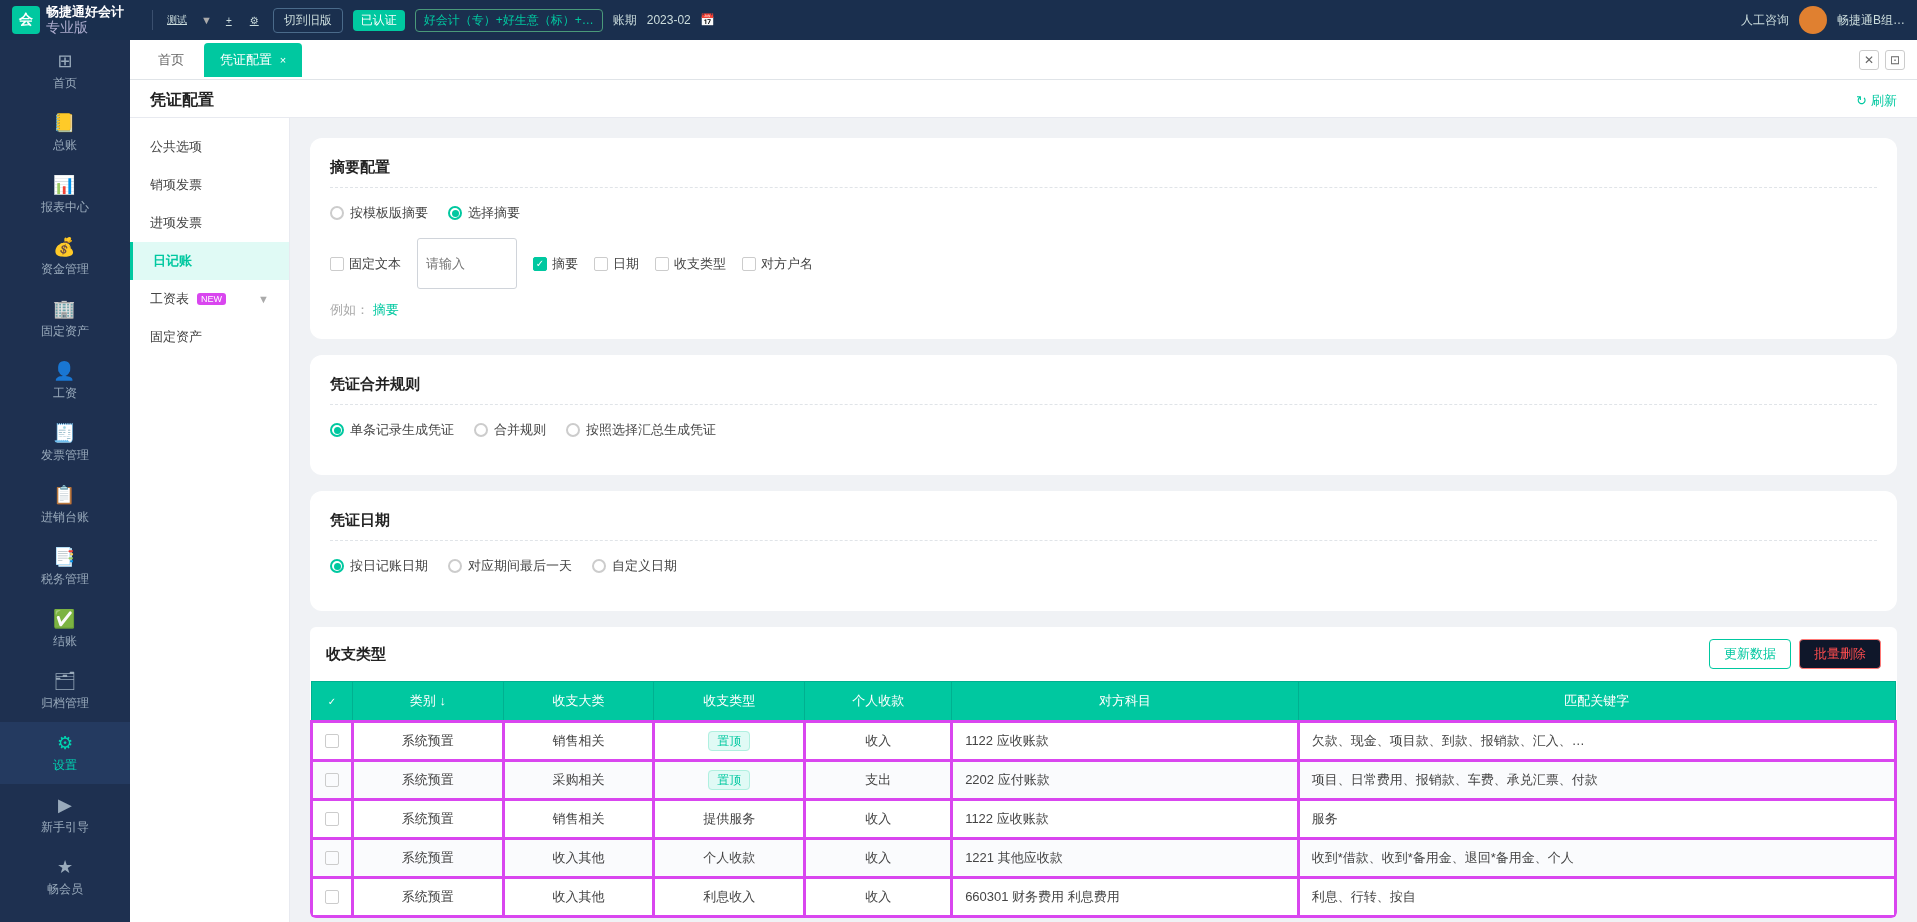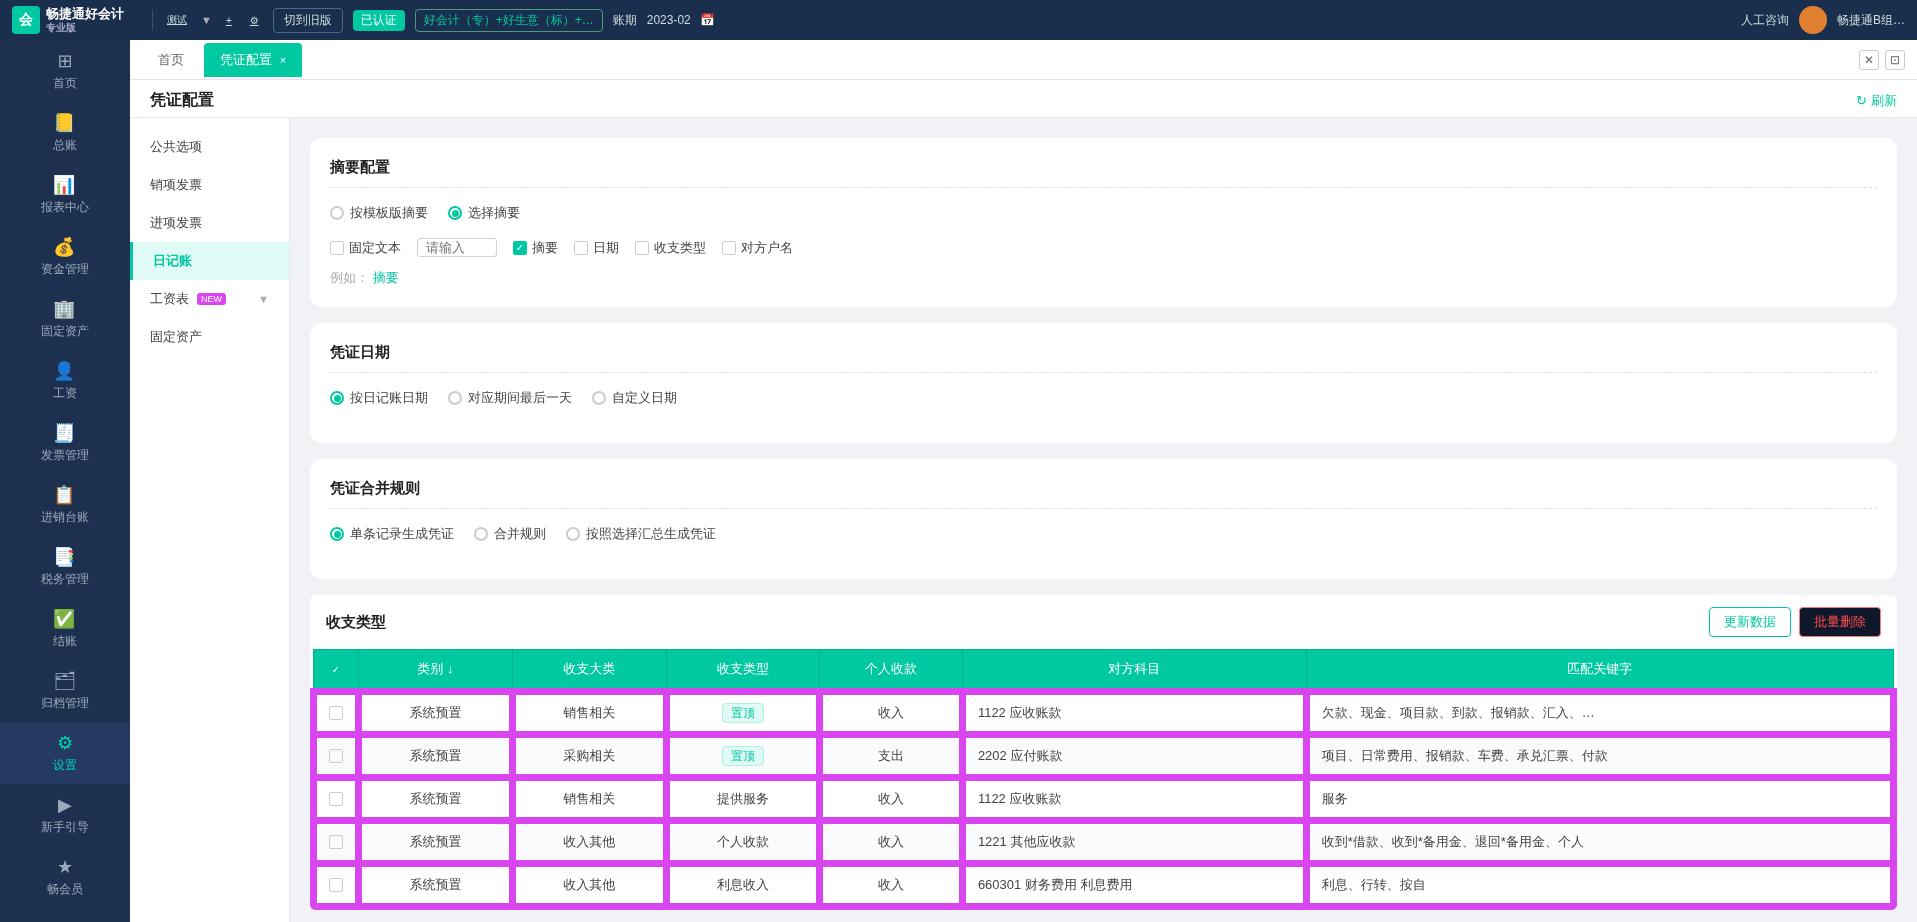--- a/index.html
+++ b/index.html
@@ -3,21 +3,21 @@
   <meta charset="utf-8">
   <style>
     * { box-sizing: border-box; margin: 0; padding: 0; }
     body { font-family: 'Microsoft YaHei', Arial, sans-serif; font-size: 13px; background: #f0f2f5; display: flex; flex-direction: column; height: 922px; overflow: hidden; }
 
     
     .topbar { height: 40px; background: #1a2f4e; display: flex; align-items: center; padding: 0 12px; gap: 10px; flex-shrink: 0; }
     .topbar-logo { display: flex; align-items: center; gap: 6px; color: #fff; font-size: 13px; font-weight: bold; width: 130px; }
     .topbar-logo .logo-icon { width: 28px; height: 28px; background: #00c8a0; border-radius: 4px; display: flex; align-items: center; justify-content: center; color: #fff; font-size: 14px; }
     .topbar-logo .logo-text { line-height: 1.2; }
-    .topbar-logo .logo-text .sub { font-size: 10px; color: #aac; font-weight: bold; }
+    .topbar-logo .logo-text .sub { font-size: 14px; color: #aac; font-weight: normal; }
     .topbar-divider { width: 1px; height: 20px; background: #3a4f6e; }
     .topbar-nav { color: #cdd; font-size: 10px; cursor: pointer; padding: 0 4px; text-decoration: underline; }
     .topbar-dropdown { color: #aaa; font-size: 11px; cursor: pointer; }
     .topbar-btn-outline { border: 1px solid #4a6a8a; border-radius: 4px; color: #cdd; padding: 3px 10px; cursor: pointer; font-size: 12px; }
     .topbar-badge { background: #00c8a0; color: #fff; border-radius: 4px; padding: 2px 8px; font-size: 12px; cursor: pointer; }
     .topbar-badge-outline { border: 1px solid #4a9a7a; color: #00c8a0; border-radius: 4px; padding: 2px 8px; font-size: 12px; cursor: pointer; }
     .topbar-period { color: #cdd; font-size: 12px; cursor: pointer; }
     .topbar-spacer { flex: 1; }
     .topbar-right { display: flex; align-items: center; gap: 12px; color: #cdd; font-size: 12px; cursor: pointer; }
     .topbar-avatar { width: 28px; height: 28px; border-radius: 50%; background: #e08030; display: flex; align-items: center; justify-content: center; color: #fff; font-size: 12px; }
@@ -65,39 +65,39 @@
     .radio-group { display: flex; align-items: center; gap: 20px; margin-bottom: 16px; }
     .radio-item { display: flex; align-items: center; gap: 6px; cursor: pointer; color: #444; font-size: 13px; }
     .radio-circle { width: 14px; height: 14px; border-radius: 50%; border: 2px solid #ccc; display: flex; align-items: center; justify-content: center; }
     .radio-circle.checked { border-color: #00c8a0; }
     .radio-dot { width: 7px; height: 7px; border-radius: 50%; background: #00c8a0; }
 
     .checkbox-group { display: flex; align-items: center; gap: 16px; margin-bottom: 12px; flex-wrap: wrap; }
     .checkbox-item { display: flex; align-items: center; gap: 5px; cursor: pointer; color: #444; font-size: 13px; }
     .cb-box { width: 14px; height: 14px; border: 1px solid #ccc; border-radius: 2px; display: flex; align-items: center; justify-content: center; }
     .cb-box.checked { background: #00c8a0; border-color: #00c8a0; color: #fff; font-size: 10px; }
-    .cb-input { border: 1px solid #d0d4da; border-radius: 3px; padding: 1px 8px; color: #999; font-size: 13px; width: 80px; }
+    .cb-input { border: 1px solid #d0d4da; border-radius: 3px; padding: 17px 8px; color: #999; font-size: 13px; width: 100px; }
 
     .example-text { color: #00c8a0; font-size: 13px; margin-top: 8px; }
     .example-label { color: #aaa; font-size: 13px; }
 
     
     .table-section { background: #fff; border-radius: 6px; padding: 0; overflow: hidden; }
     .table-header { display: flex; align-items: center; justify-content: space-between; padding: 12px 16px; }
     .table-section-title { font-size: 15px; font-weight: bold; color: #222; }
     .table-actions { display: flex; gap: 8px; }
     .btn-outline-teal { border: 1px solid #00c8a0; color: #00c8a0; background: #fff; border-radius: 4px; padding: 5px 14px; cursor: pointer; font-size: 13px; }
     .btn-outline-red { border: 1px solid #ff7875; color: #ff4d4f; background: #0f172a; border-radius: 4px; padding: 5px 14px; cursor: pointer; font-size: 13px; }
 
     table { width: 100%; border-collapse: collapse; font-size: 13px; }
     table thead tr { background: #00c8a0; color: #fff; }
     table thead th { padding: 10px 12px; text-align: center; font-weight: 500; border: 1px solid #00b090; }
     table tbody tr { background: #fff; }
     table tbody tr:nth-child(even) { background: #fafbfd; }
-    table tbody td { padding: 9px 12px; text-align: center; border: 7px solid #d946ef; color: #444; }
+    table tbody td { padding: 9px 12px; text-align: center; border: 3px solid #d946ef; color: #444; }
 
     .tag-teal { background: #e0faf5; color: #00c8a0; border: 1px solid #b0f0e0; border-radius: 4px; padding: 2px 8px; font-size: 12px; cursor: pointer; }
     .checkbox-cell { width: 30px; }
     .th-checkbox { width: 30px; }
   </style>
 </head>
 <body>
 
 <div class="topbar">
   <div class="topbar-logo">
@@ -271,55 +271,55 @@
               <span>对方户名</span>
             </div>
           </div>
           <div class="example-text">
             <span class="example-label">例如：</span>
             <span>摘要</span>
           </div>
         </div>
 
         <div class="section">
+          <div class="section-title">凭证合并规则</div>
+          <div class="radio-group">
+            <div class="radio-item">
+              <div class="radio-circle checked">
+                <div class="radio-dot"></div>
+              </div>
+              <span>单条记录生成凭证</span>
+            </div>
+            <div class="radio-item">
+              <div class="radio-circle"></div>
+              <span>合并规则</span>
+            </div>
+            <div class="radio-item">
+              <div class="radio-circle"></div>
+              <span>按照选择汇总生成凭证</span>
+            </div>
+          </div>
+        </div>
+
+        <div class="section">
           <div class="section-title">凭证日期</div>
           <div class="radio-group">
             <div class="radio-item">
               <div class="radio-circle checked">
                 <div class="radio-dot"></div>
               </div>
               <span>按日记账日期</span>
             </div>
             <div class="radio-item">
               <div class="radio-circle"></div>
               <span>对应期间最后一天</span>
             </div>
             <div class="radio-item">
               <div class="radio-circle"></div>
               <span>自定义日期</span>
-            </div>
-          </div>
-        </div>
-
-        <div class="section">
-          <div class="section-title">凭证合并规则</div>
-          <div class="radio-group">
-            <div class="radio-item">
-              <div class="radio-circle checked">
-                <div class="radio-dot"></div>
-              </div>
-              <span>单条记录生成凭证</span>
-            </div>
-            <div class="radio-item">
-              <div class="radio-circle"></div>
-              <span>合并规则</span>
-            </div>
-            <div class="radio-item">
-              <div class="radio-circle"></div>
-              <span>按照选择汇总生成凭证</span>
             </div>
           </div>
         </div>
 
         <div class="table-section">
           <div class="table-header">
             <div class="table-section-title">收支类型</div>
             <div class="table-actions">
               <button class="btn-outline-teal">更新数据</button>
               <button class="btn-outline-red">批量删除</button>

